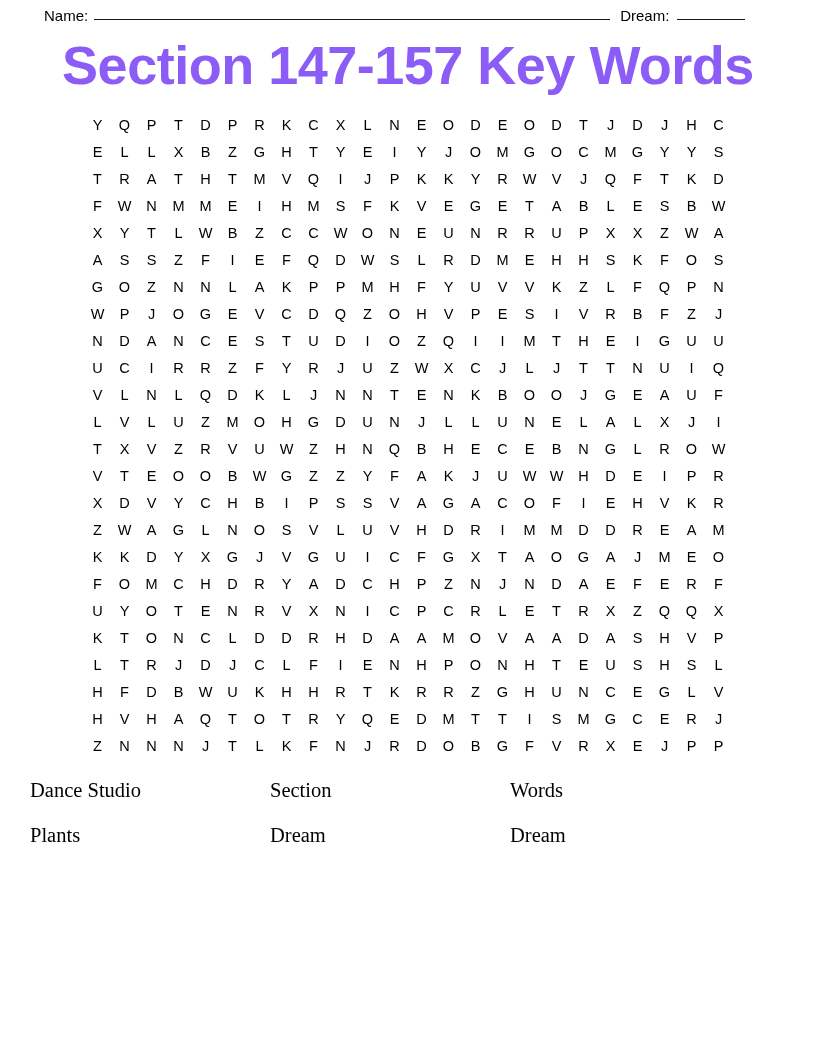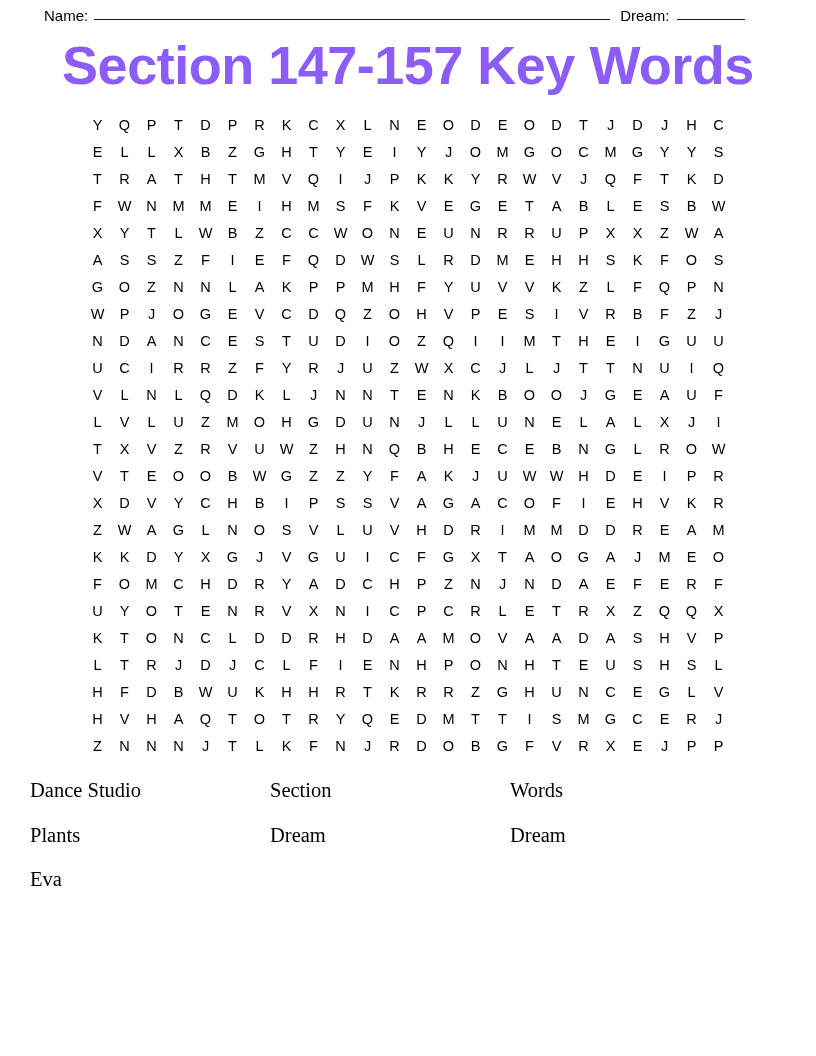--- a/index.html
+++ b/index.html
@@ -679,21 +679,20 @@
       <span class="cell">E</span>
       <span class="cell">J</span>
       <span class="cell">P</span>
       <span class="cell">P</span>
     </div>
 
   <div class="words" id="word-list">
       <div class="word-col">
         <span class="word-item">Dance Studio</span>
         <span class="word-item">Plants</span>
-        <span class="word-item">Eva</span>
       </div>
       <div class="word-col">
         <span class="word-item">Section</span>
         <span class="word-item">Dream</span>
       </div>
       <div class="word-col">
         <span class="word-item">Words</span>
         <span class="word-item">Dream</span>
       </div>
     </div>

